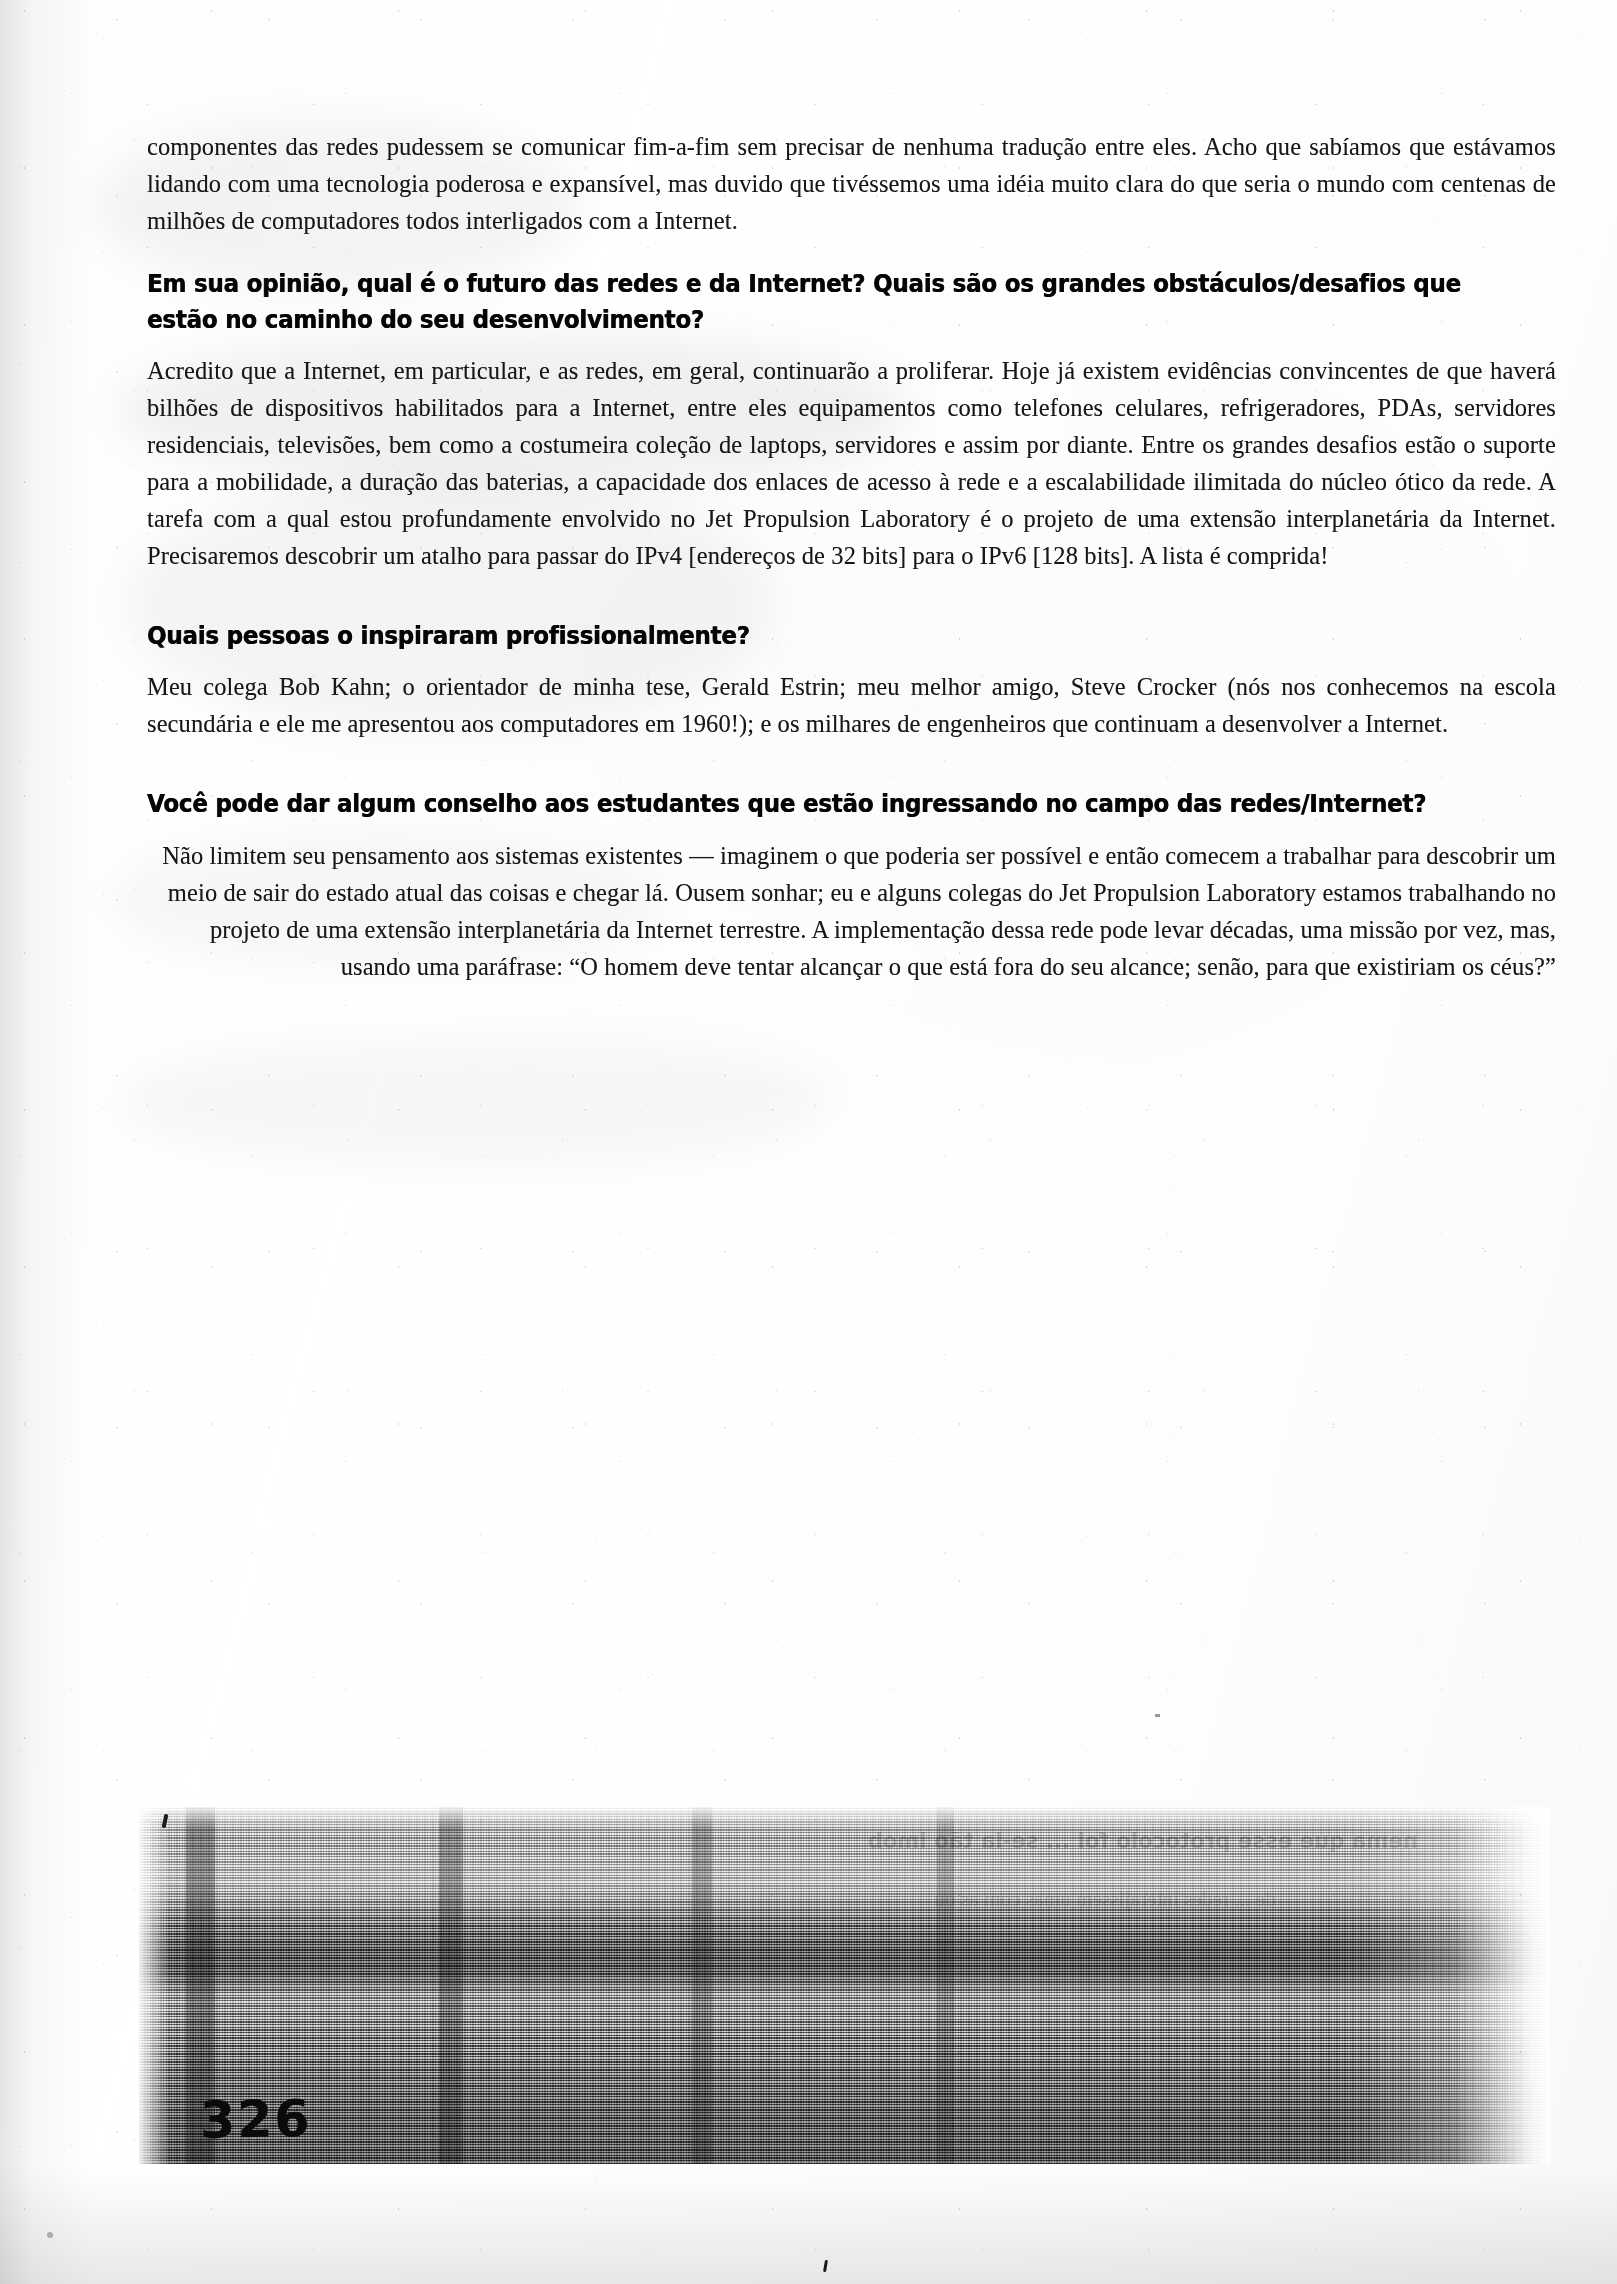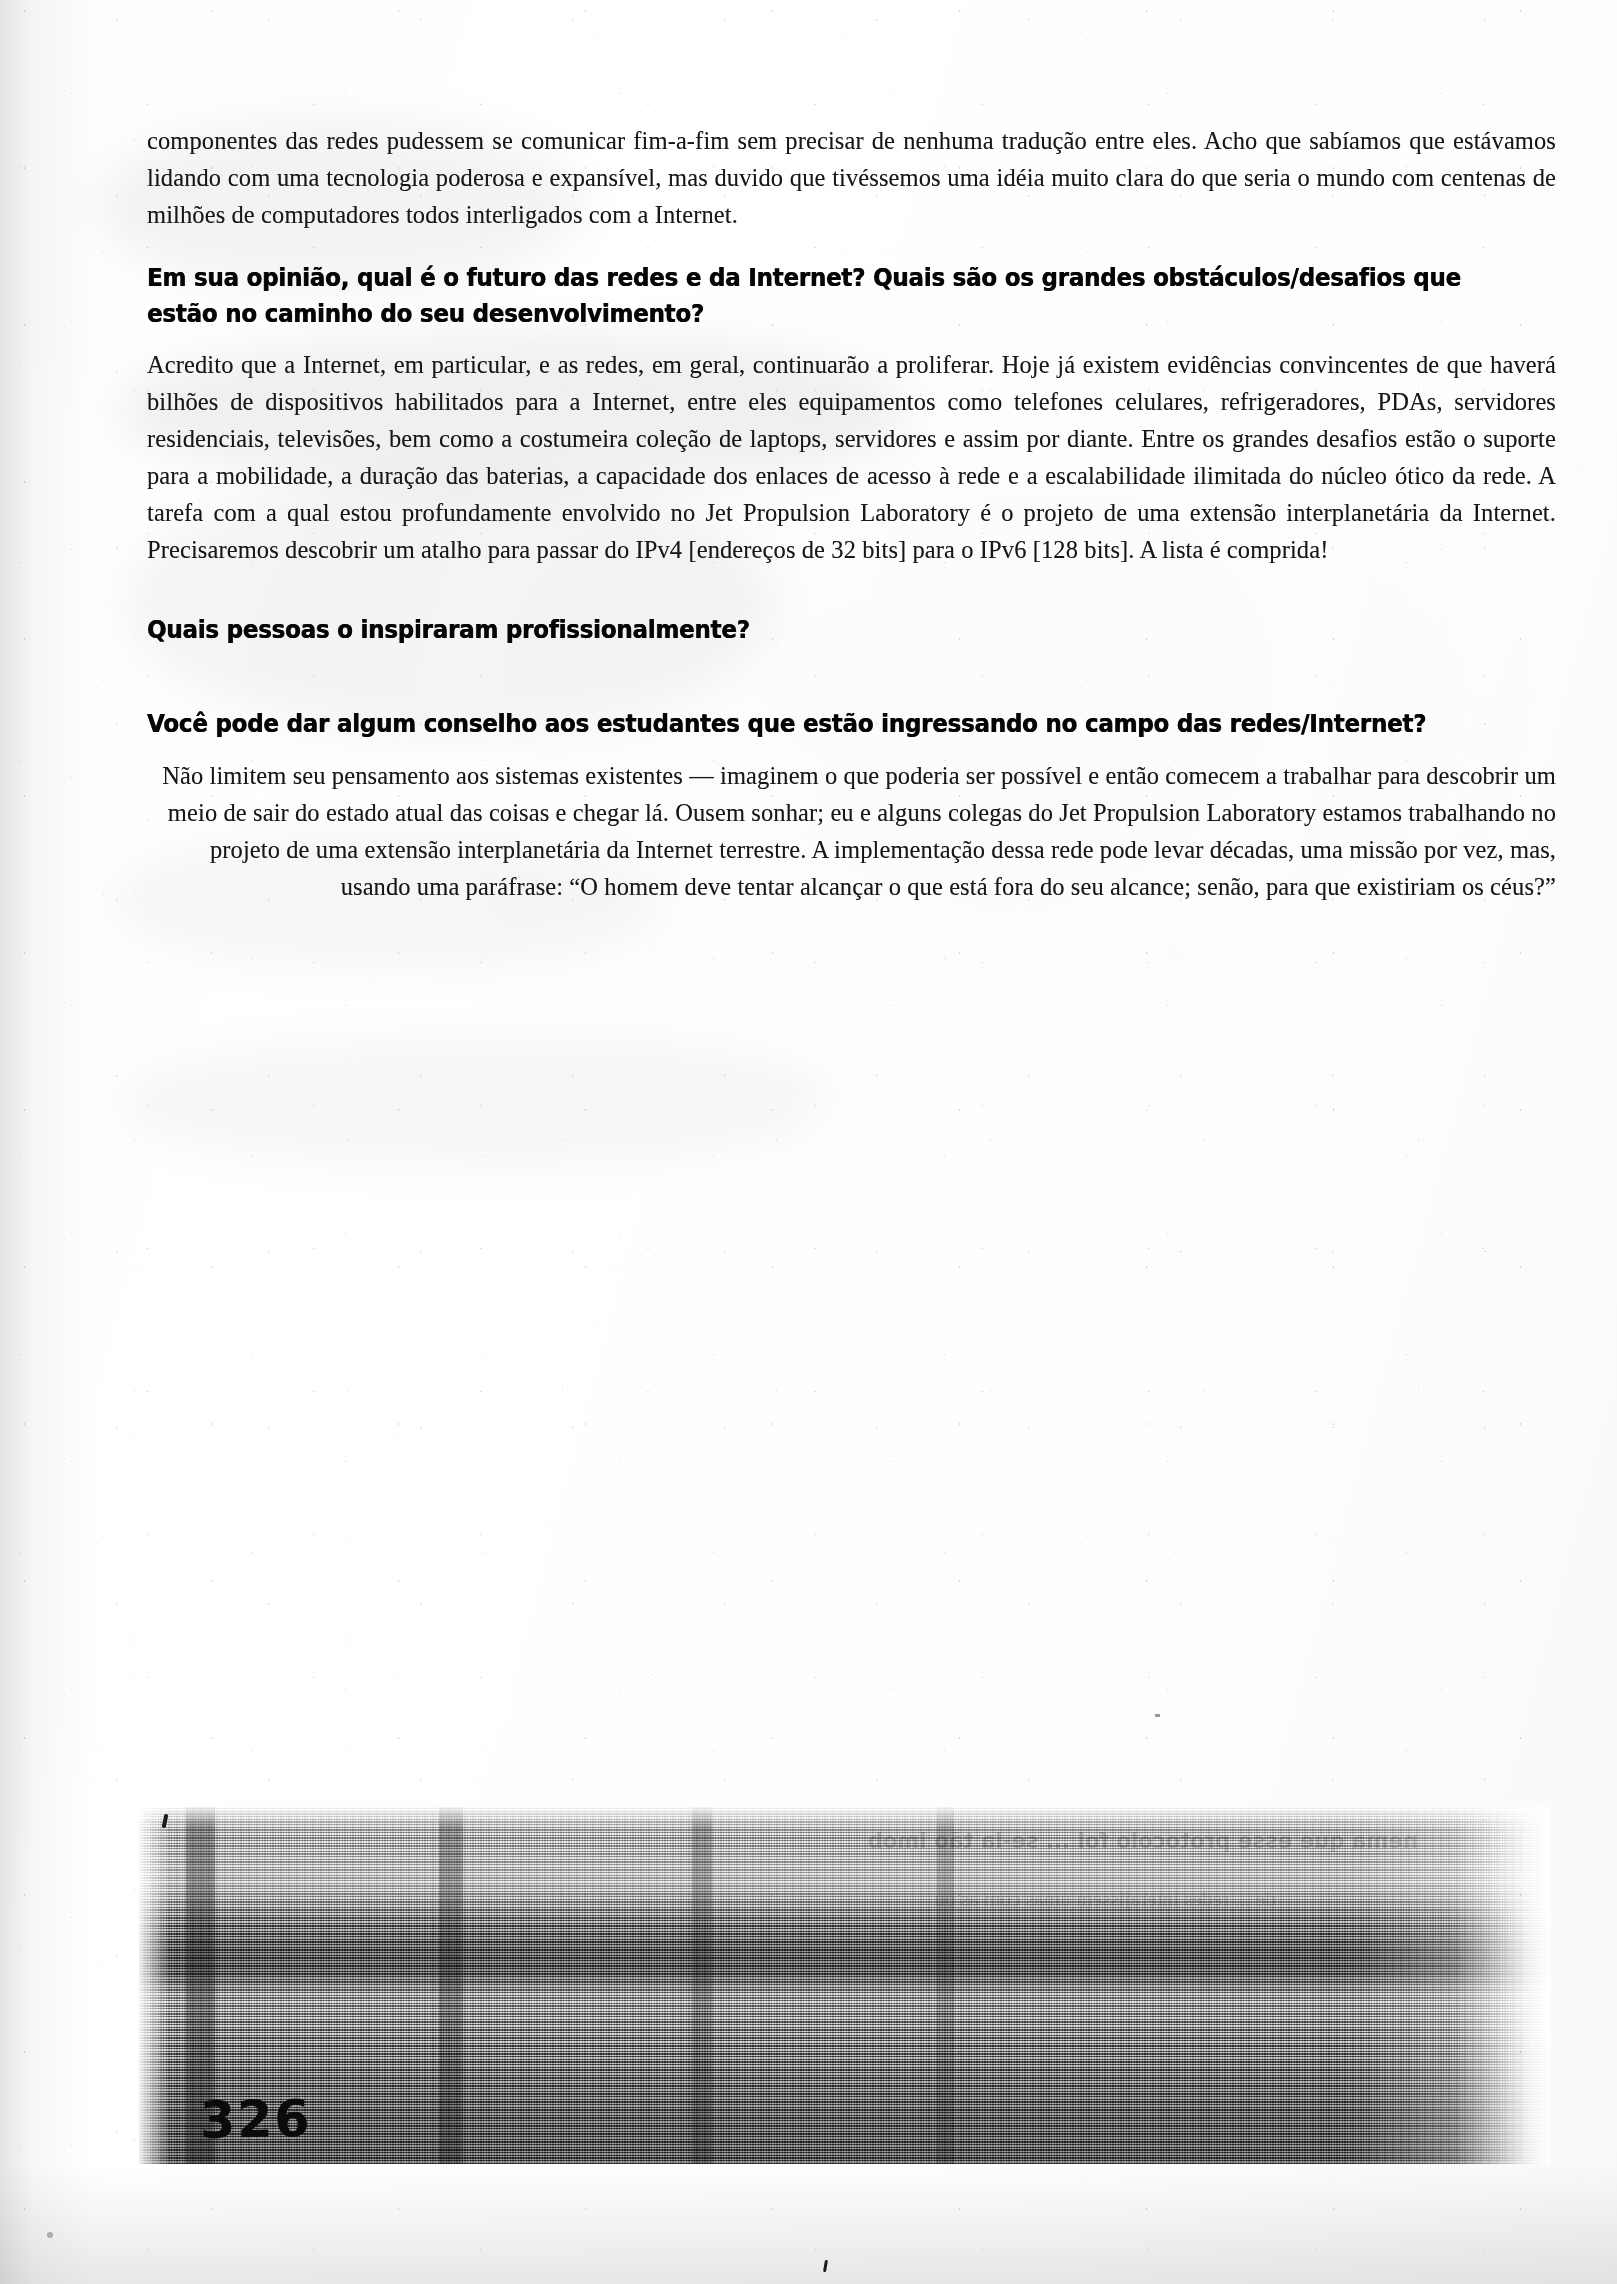--- a/index.html
+++ b/index.html
@@ -70,21 +70,21 @@
     left: 0; right: 0; bottom: 0;
     height: 118px;
     pointer-events: none;
     background: linear-gradient(0deg, rgba(0,0,0,0.09) 0%, rgba(0,0,0,0.0) 100%);
   }
 
   
   #content {
     position: absolute;
     left: 147px;
-    top: 122px;
+    top: 128px;
     width: 1409px;
   }
 
   p.body {
     margin: 0;
     font-size: 24.5px;
     line-height: 37px;
     text-align: justify;
     text-justify: inter-word;
     letter-spacing: 0.1px;
@@ -222,20 +222,21 @@
     <div class="gap-after-head"></div>
 
     <p class="body">Acredito que a Internet, em particular, e as redes, em geral, continuarão a proliferar. Hoje já existem evidências convincentes de que haverá bilhões de dispositivos habilitados para a Internet, entre eles equipamentos como telefones celulares, refrigeradores, PDAs, servidores residenciais, televisões, bem como a costumeira coleção de laptops, servidores e assim por diante. Entre os grandes desafios estão o suporte para a mobilidade, a duração das baterias, a capacidade dos enlaces de acesso à rede e a escalabilidade ilimitada do núcleo ótico da rede. A tarefa com a qual estou profundamente envolvido no Jet Propulsion Laboratory é o projeto de uma extensão interplanetária da Internet. Precisaremos descobrir um atalho para passar do IPv4 [endereços de 32 bits] para o IPv6 [128 bits]. A lista é comprida!</p>
 
     <div class="gap-after-para"></div>
 
     <h2 class="q">Quais pessoas o inspiraram profissionalmente?</h2>
 
     <div class="gap-after-head"></div>
 
+    <p class="body">Meu colega Bob Kahn; o orientador de minha tese, Gerald Estrin; meu melhor amigo, Steve Crocker (nós nos conhecemos na escola secundária e ele me apresentou aos computadores em 1960!); e os milhares de engenheiros que continuam a desenvolver a Internet.</p>
 
     <div class="gap-after-para"></div>
 
     <h2 class="q">Você pode dar algum conselho aos estudantes que estão ingressando no campo das redes/Internet?</h2>
 
     <div class="gap-after-head"></div>
 
     <p class="body last-left">Não limitem seu pensamento aos sistemas existentes — imaginem o que poderia ser possível e então comecem a trabalhar para descobrir um meio de sair do estado atual das coisas e chegar lá. Ousem sonhar; eu e alguns colegas do Jet Propulsion Laboratory estamos trabalhando no projeto de uma extensão interplanetária da Internet terrestre. A implementação dessa rede pode levar décadas, uma missão por vez, mas, usando uma paráfrase: “O homem deve tentar alcançar o que está fora do seu alcance; senão, para que existiriam os céus?”</p>
 
   </div>

